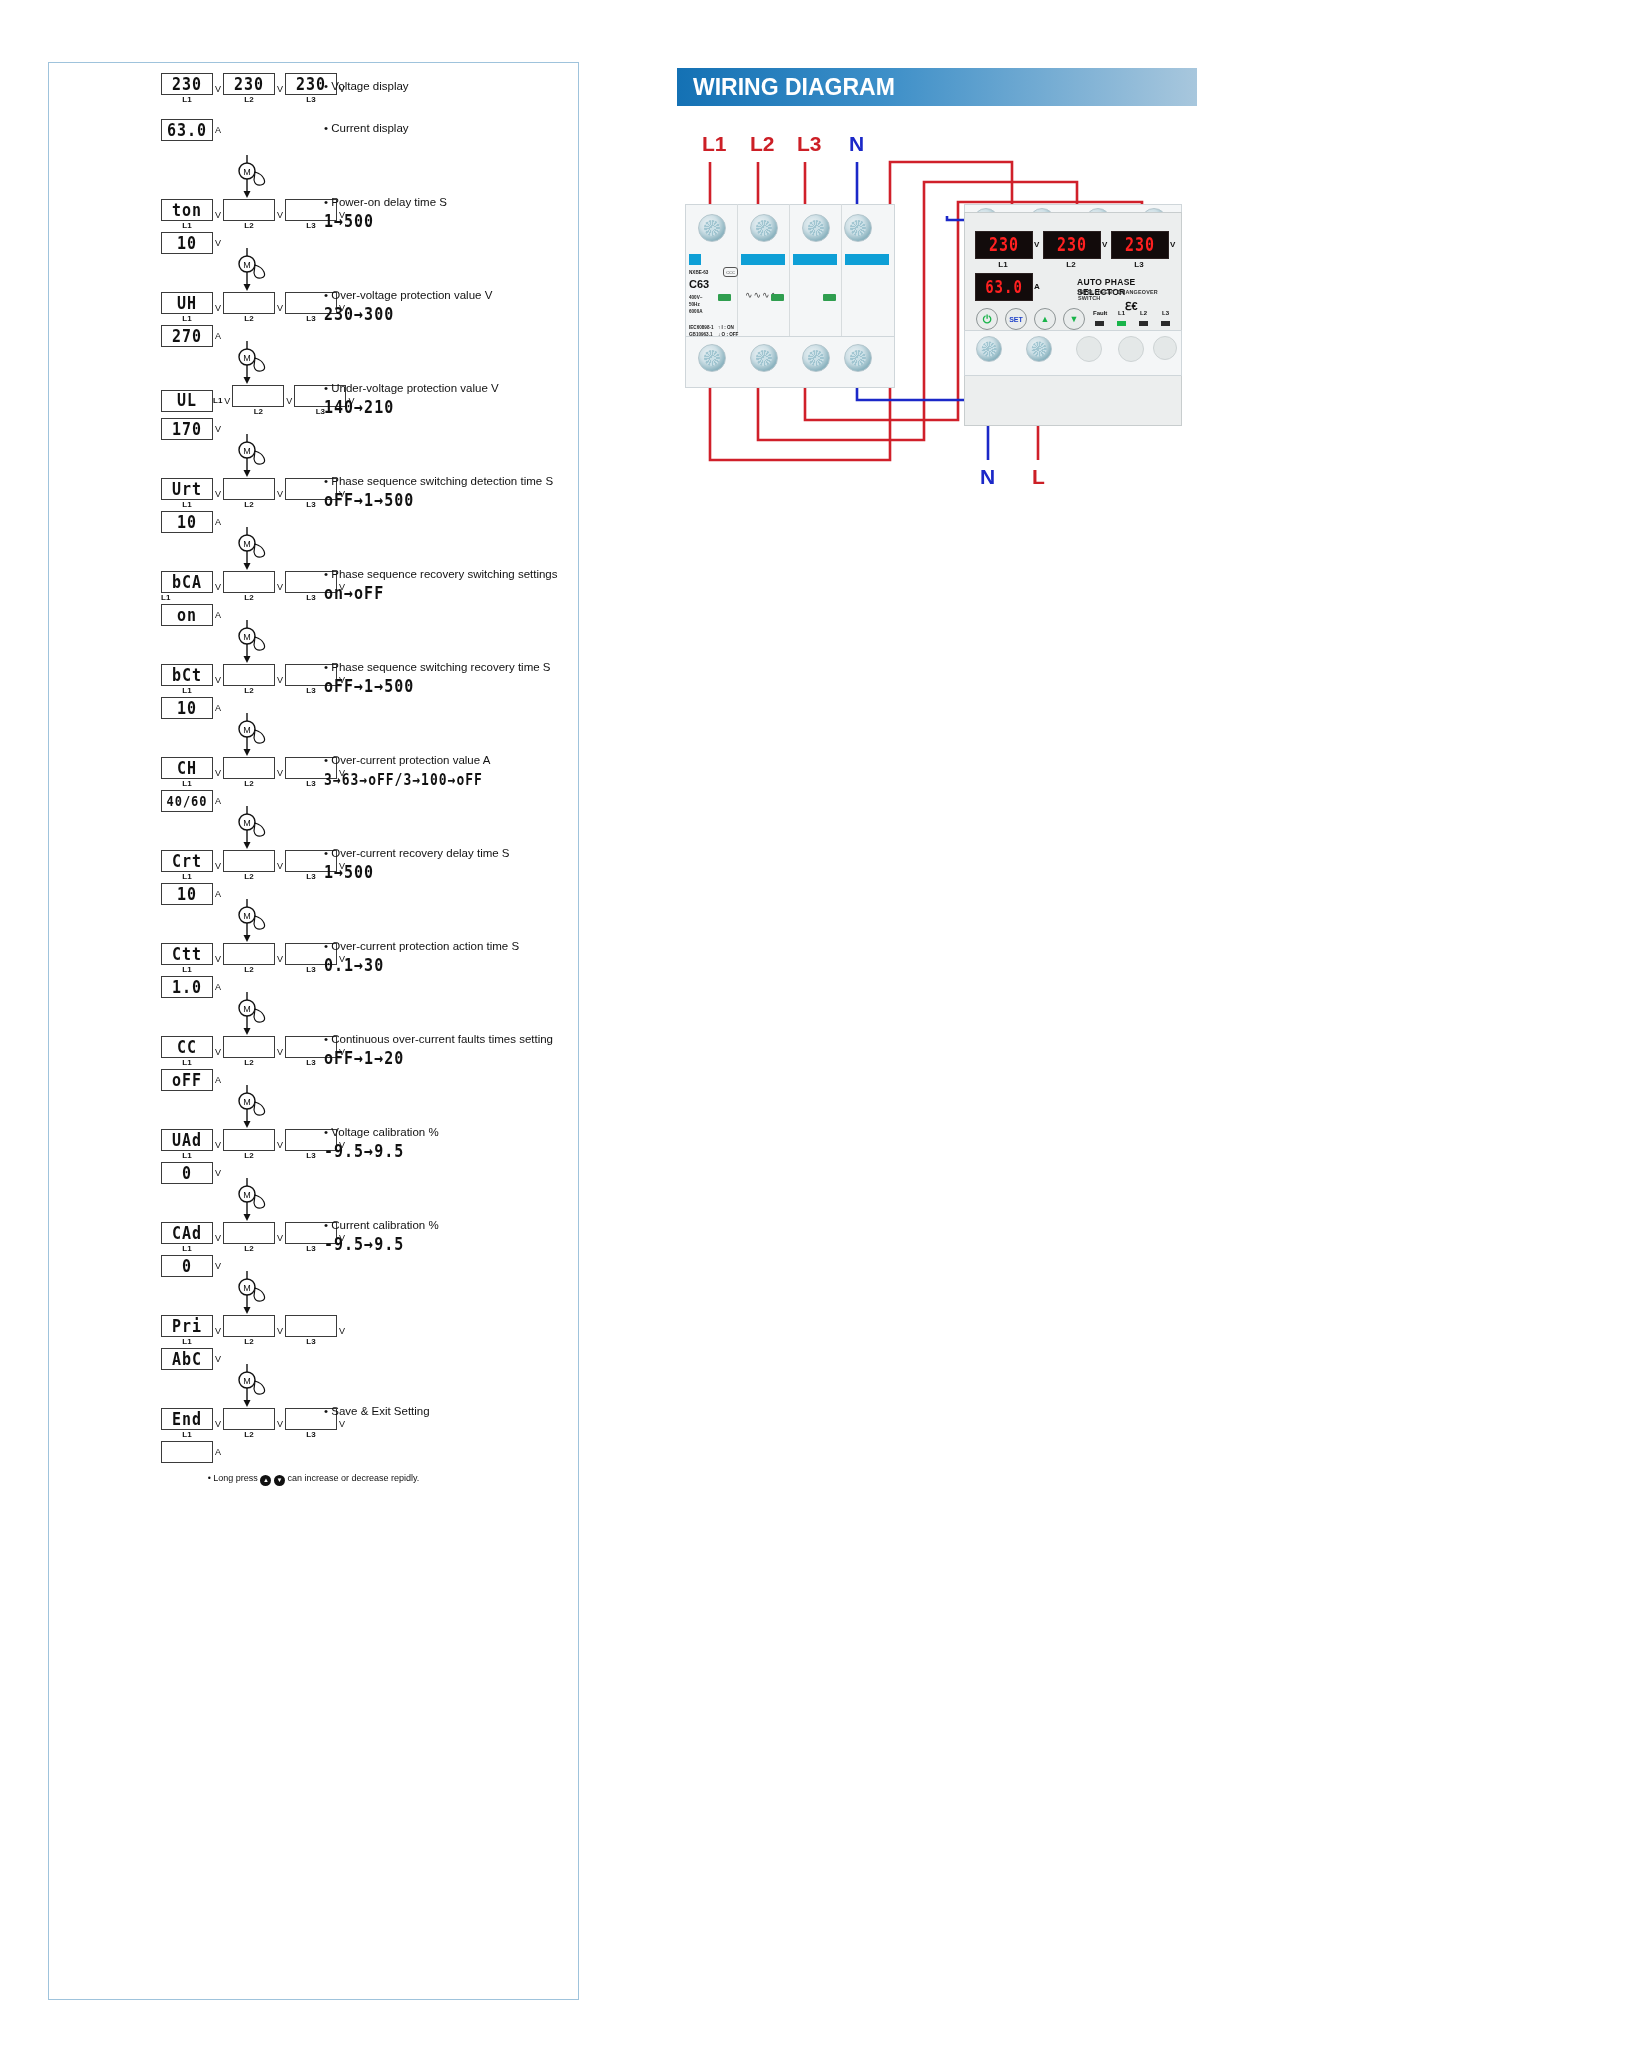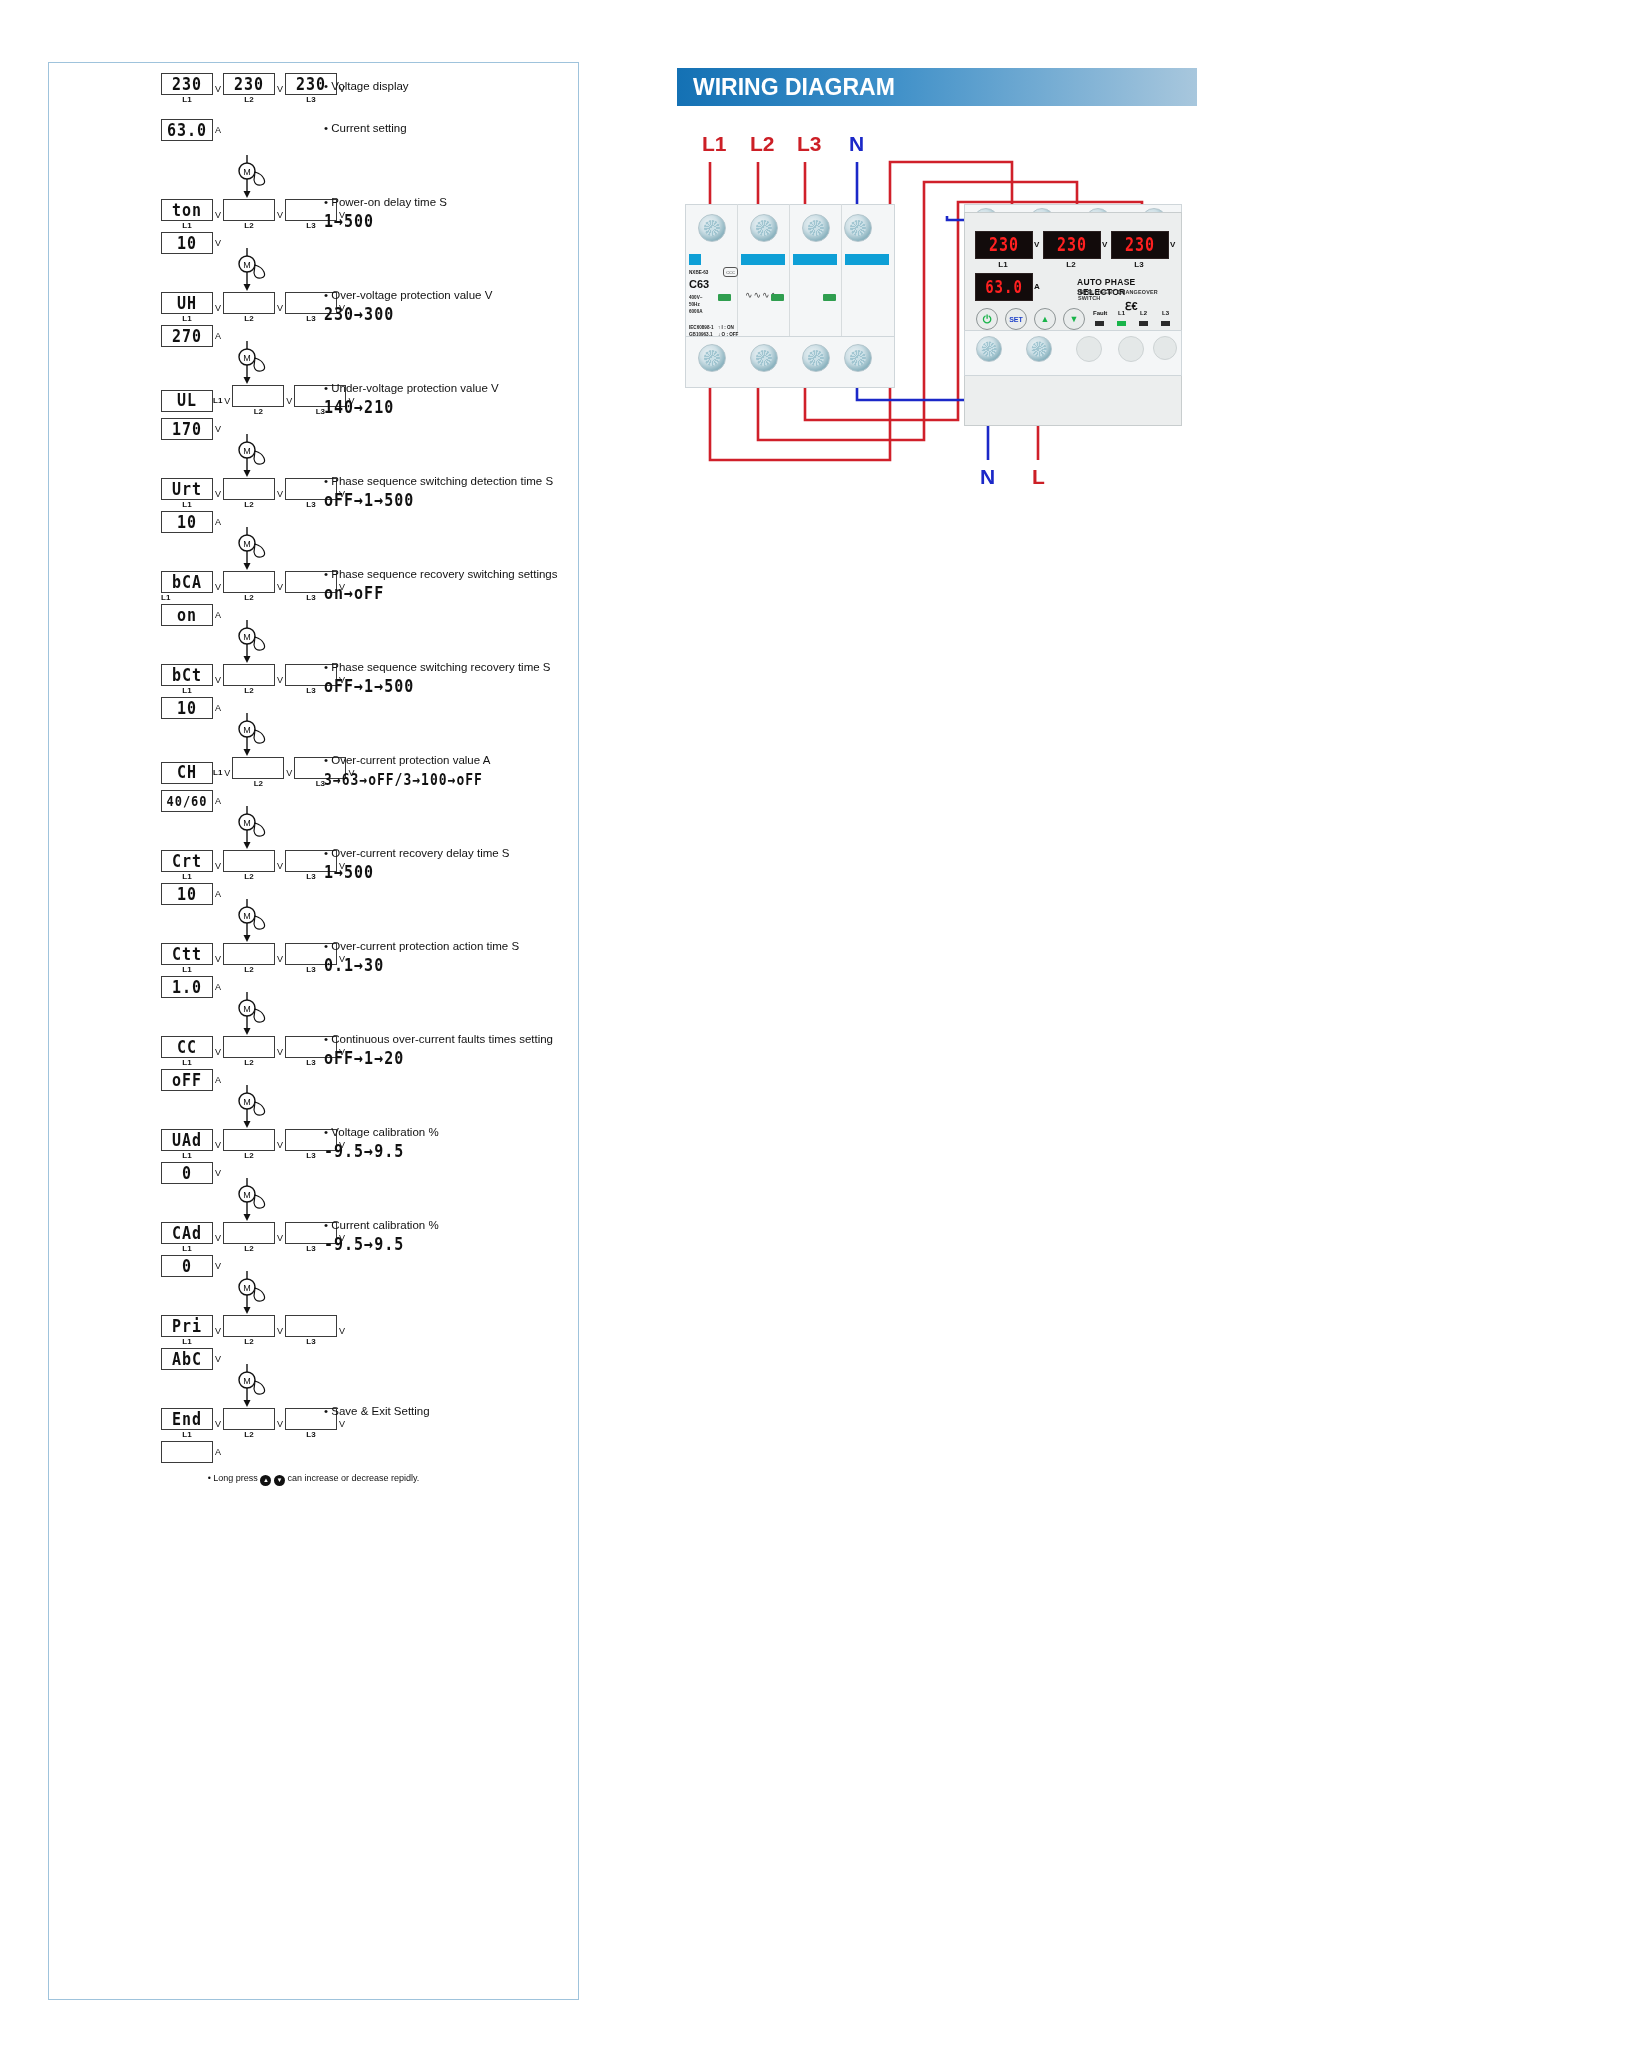--- a/index.html
+++ b/index.html
@@ -128,21 +128,21 @@
     </div>
 
     <div class="row" style="height:36px;">
       <div class="mkrow" style="padding-left:112px;">
         <div class="dbox l1">
             <span class="seg">63.0</span>
           </div>
         <span class="unit">A</span>
       </div>
       <div class="desc" style="left:275px;top:2px;">
-        <div class="txt">• <span>Current setting</span></div>
+        <div class="txt">• <span>Current display</span></div>
       </div>
     </div>
 
     <div id="menu-rows">
         <div class="row" style="height: 93px;">
           <div class="knob"><svg width="42" height="46" viewBox="0 0 42 46">
               <line x1="13" y1="0" x2="13" y2="8" stroke="#111" stroke-width="1.4"></line>
               <circle cx="13" cy="16" r="8" fill="#fff" stroke="#111" stroke-width="1.4"></circle>
               <text x="13" y="19.5" font-size="9" text-anchor="middle" font-family="Liberation Sans, sans-serif" fill="#111">M</text>
               <path d="M21,17 q7,2 9,7 q2,5 -3,6 q-6,1 -7,-5 z" fill="#fff" stroke="#111" stroke-width="1.2"></path>
@@ -377,21 +377,21 @@
         <div class="row" style="height: 93px;">
           <div class="knob"><svg width="42" height="46" viewBox="0 0 42 46">
               <line x1="13" y1="0" x2="13" y2="8" stroke="#111" stroke-width="1.4"></line>
               <circle cx="13" cy="16" r="8" fill="#fff" stroke="#111" stroke-width="1.4"></circle>
               <text x="13" y="19.5" font-size="9" text-anchor="middle" font-family="Liberation Sans, sans-serif" fill="#111">M</text>
               <path d="M21,17 q7,2 9,7 q2,5 -3,6 q-6,1 -7,-5 z" fill="#fff" stroke="#111" stroke-width="1.2"></path>
               <line x1="13" y1="24" x2="13" y2="40" stroke="#111" stroke-width="1.4"></line>
               <path d="M9.5,36 L13,43 L16.5,36 Z" fill="#111"></path>
             </svg></div>
           <div class="mkrow" style="padding-left: 112px; padding-top: 44px;">
-            <div style="display:flex;flex-direction:row;align-items:center;">
+            <div style="display:flex;flex-direction:column;align-items:center;">
               <div class="dbox l1">
                 <span class="seg">CH</span>
               </div>
               <div class="phlabel">L1</div>
             </div>
             <span class="unit">V</span>
             <div style="display:flex;flex-direction:column;align-items:center;">
               <div class="dbox l23"></div>
               <div class="phlabel">L2</div>
             </div>

